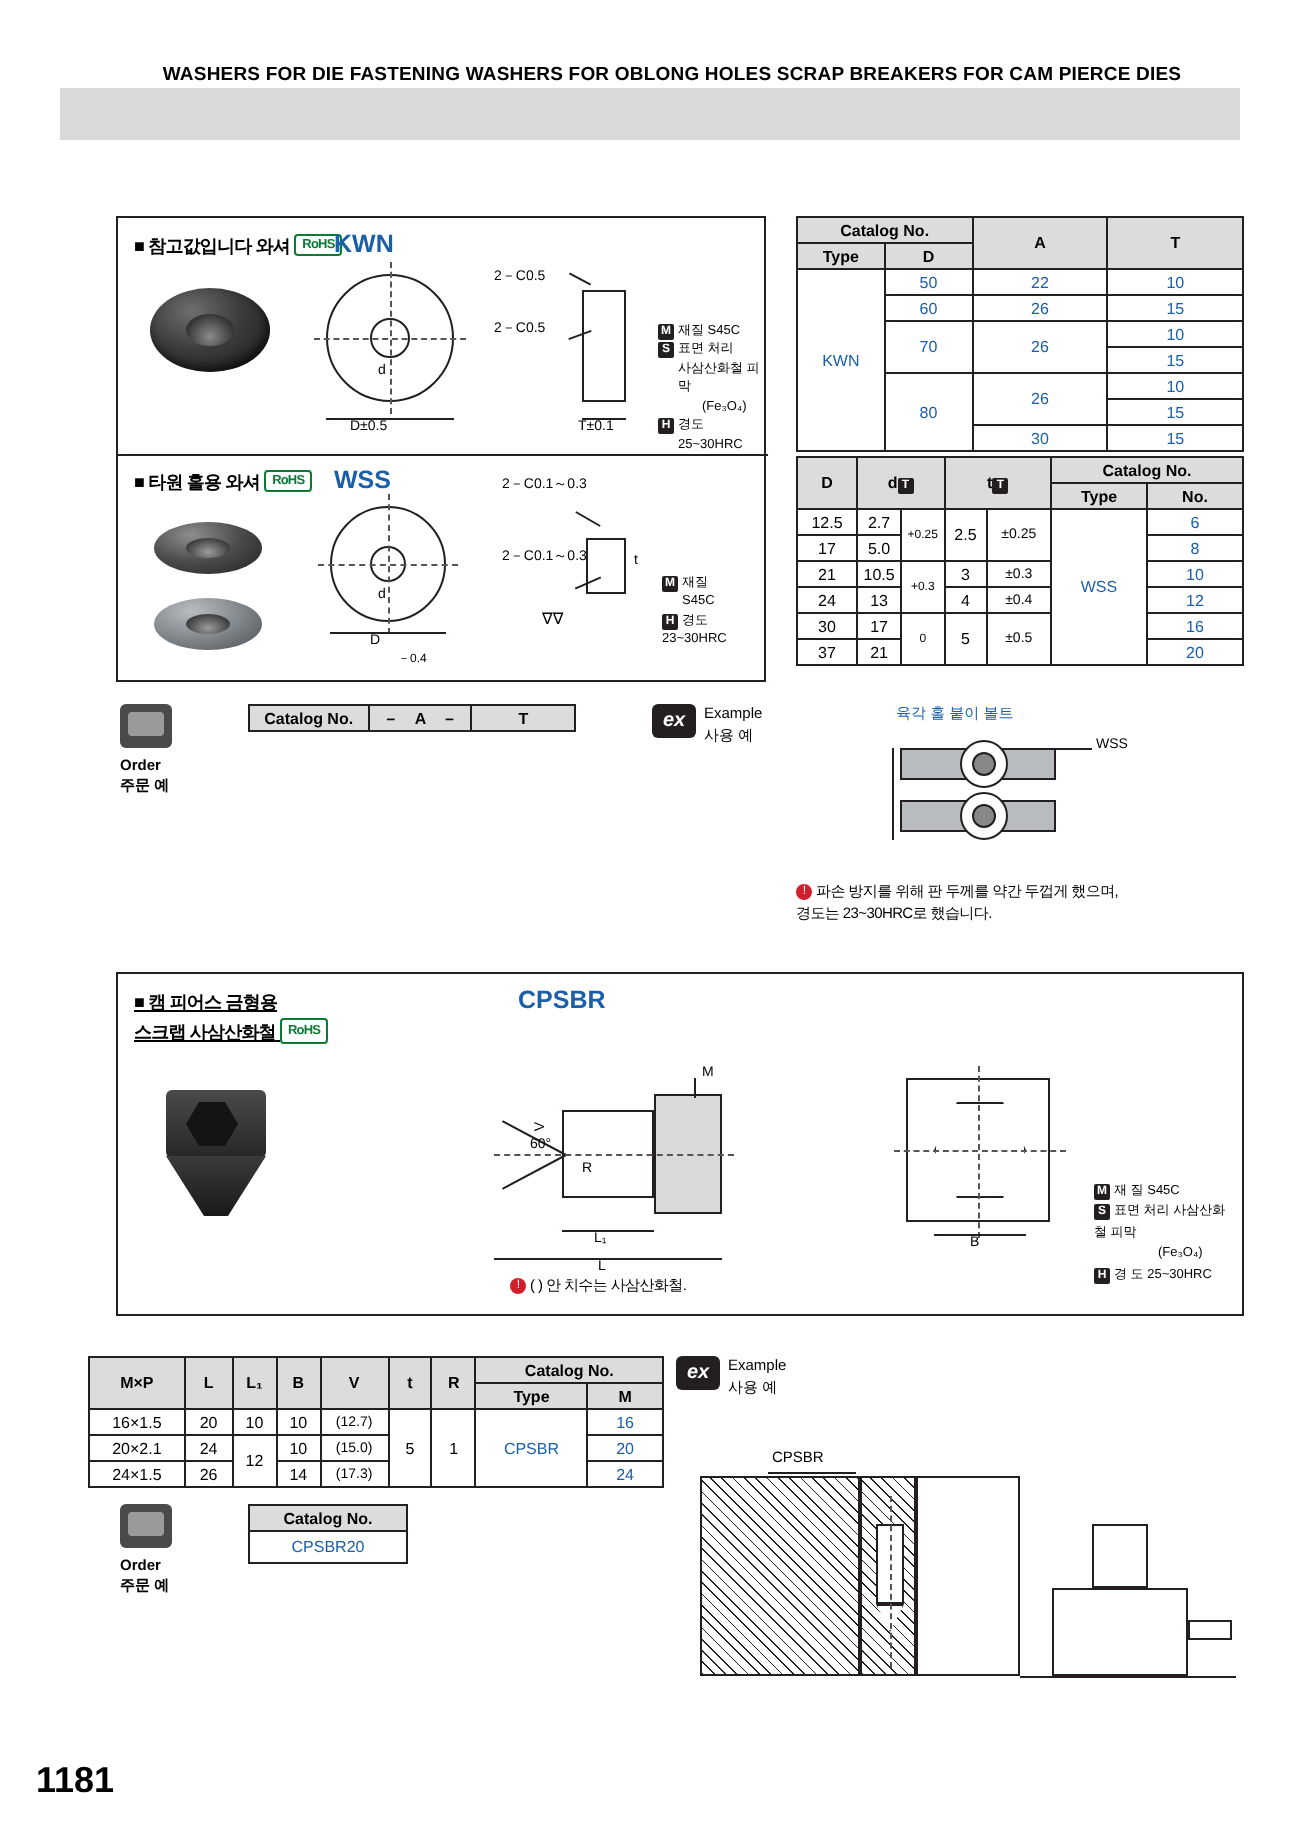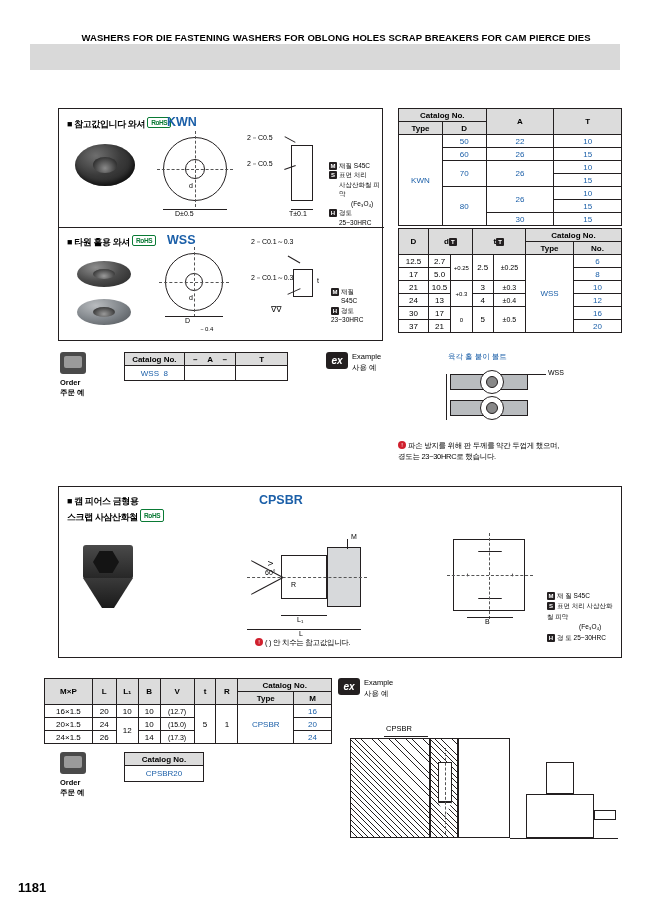--- a/index.html
+++ b/index.html
@@ -109,21 +109,21 @@
     text-align:center; line-height:17px; border-radius:3px;
   }
 
   .note { position:absolute; font-size:7.5px; line-height:1.5; letter-spacing:-0.3px; }
   .redstar {
     display:inline-block; width:8px; height:8px; background:#d0202e; color:#fff;
     border-radius:50%; font-size:6px; text-align:center; line-height:8px;
     margin-right:2px; vertical-align:1px;
   }
 
-  .pageno { position:absolute; left:18px; top:880px; font-size:13px; font-weight:bold; }
+  .pageno { position:absolute; left:18px; top:880px; font-size:18px; font-weight:bold; }
 
   
   .screw-body { position:absolute; }
 
   
   .hatch {
     position:absolute;
     background-image: repeating-linear-gradient(45deg, #231f20 0 0.6px, rgba(0,0,0,0) 0.6px 4px);
     border:1px solid #231f20;
   }
@@ -326,27 +326,20 @@
     <span>Order</span><br>
     <span>주문 예</span>
   </div>
 
   <table class="t" style="left:124px; top:352px; width:164px;">
     <tbody>
         <tr>
       <th style="width:60px;">Catalog No.</th>
       <th style="width:52px;">－　A　－</th>
       <th style="width:52px;">T</th>
-    </tr>
-    <tr>
-      <td class="tblue" style="height:15px;">
-        <span>WSS</span>&nbsp;&nbsp;<span>8</span>
-      </td>
-      <td></td>
-      <td></td>
     </tr>
   </tbody>
     </table>
 
   <div class="ex-ic" style="left:326px; top:352px;"><span>ex</span></div>
   <div style="position:absolute; left:352px; top:352px; font-size:7.5px; line-height:1.4;">
     <span>Example</span><br><span>사용 예</span>
   </div>
   <div style="position:absolute; left:448px; top:352px; font-size:7.5px; color:#1b5fa8;">육각 홀 붙이 볼트</div>
 
@@ -361,21 +354,21 @@
     <div style="position:absolute; left:98px; top:1px; font-size:7px;">WSS</div>
     <div style="position:absolute; left:-4px; top:6px; width:0; height:46px; border-left:1px solid #231f20;"></div>
   </div>
 
   <div class="note" style="left:398px; top:440px; width:232px;">
     <span class="redstar">!</span><span style="white-space:pre-line">파손 방지를 위해 판 두께를 약간 두껍게 했으며,
 경도는 23~30HRC로 했습니다.</span>
   </div>
 
   <div class="box" id="panel2" style="left:58px; top:486px; width:564px; height:172px;">
-    <div class="sect-title" style="left:8px; top:8px; line-height:1.5;">
+    <div class="sect-title" style="left:8px; top:8px; line-height:1.5;text-decoration:underline;">
       <span>■ 캠 피어스 금형용</span>
       <br><span>스크랩 사삼산화철</span>
       <span class="rohs">RoHS</span>
     </div>
     <div class="code-title" style="left:200px; top:6px;">CPSBR</div>
 
     <div class="screw-body" style="left:24px; top:58px; width:72px; height:64px;">
       <div style="position:absolute; left:0; top:0; width:50px; height:34px; background:linear-gradient(180deg,#4a4a4a,#262626); border-radius:3px;"></div>
       <div style="position:absolute; left:10px; top:6px; width:26px; height:22px; background:#141414; clip-path: polygon(25% 0,75% 0,100% 50%,75% 100%,25% 100%,0 50%);"></div>
       <div style="position:absolute; left:0; top:33px; width:50px; height:30px; background:linear-gradient(180deg,#3a3a3a,#1a1a1a); clip-path: polygon(0 0,100% 0,62% 100%,38% 100%);"></div>
@@ -408,21 +401,21 @@
     </div>
 
     <div class="matbox" style="left:488px; top:104px; width:72px; line-height:1.6;">
       <div><span class="msq">M</span><span>재  질   S45C</span></div>
       <div><span class="msq">S</span><span>표면 처리   사삼산화철 피막</span></div>
       <div style="padding-left:32px;">(Fe₃O₄)</div>
       <div><span class="msq">H</span><span>경  도   25~30HRC</span></div>
     </div>
 
     <div class="note" style="left:196px; top:150px;">
-      <span class="redstar">!</span><span>( ) 안 치수는 참고값입니다.</span>
+      <span class="redstar">!</span><span>( ) 안 치수는 사삼산화철.</span>
     </div>
   </div>
 
   <table class="t" style="left:44px; top:678px; width:288px;">
     <tbody>
         <tr>
       <th rowspan="2" style="width:48px;">M×P</th>
       <th rowspan="2" style="width:24px;">L</th>
       <th rowspan="2" style="width:22px;">L₁</th>
       <th rowspan="2" style="width:22px;">B</th>
@@ -440,21 +433,21 @@
       <td>20</td>
       <td>10</td>
       <td>10</td>
       <td style="font-size:7px;">(12.7)</td>
       <td rowspan="3">5</td>
       <td rowspan="3">1</td>
       <td rowspan="3" class="tblue-b">CPSBR</td>
       <td class="tblue">16</td>
     </tr>
     <tr>
-      <td>20×1.5</td>
+      <td>20×2.1</td>
       <td>24</td>
       <td rowspan="2">12</td>
       <td>10</td>
       <td style="font-size:7px;">(15.0)</td>
       <td class="tblue">20</td>
     </tr>
     <tr>
       <td>24×1.5</td>
       <td>26</td>
       <td>14</td>

